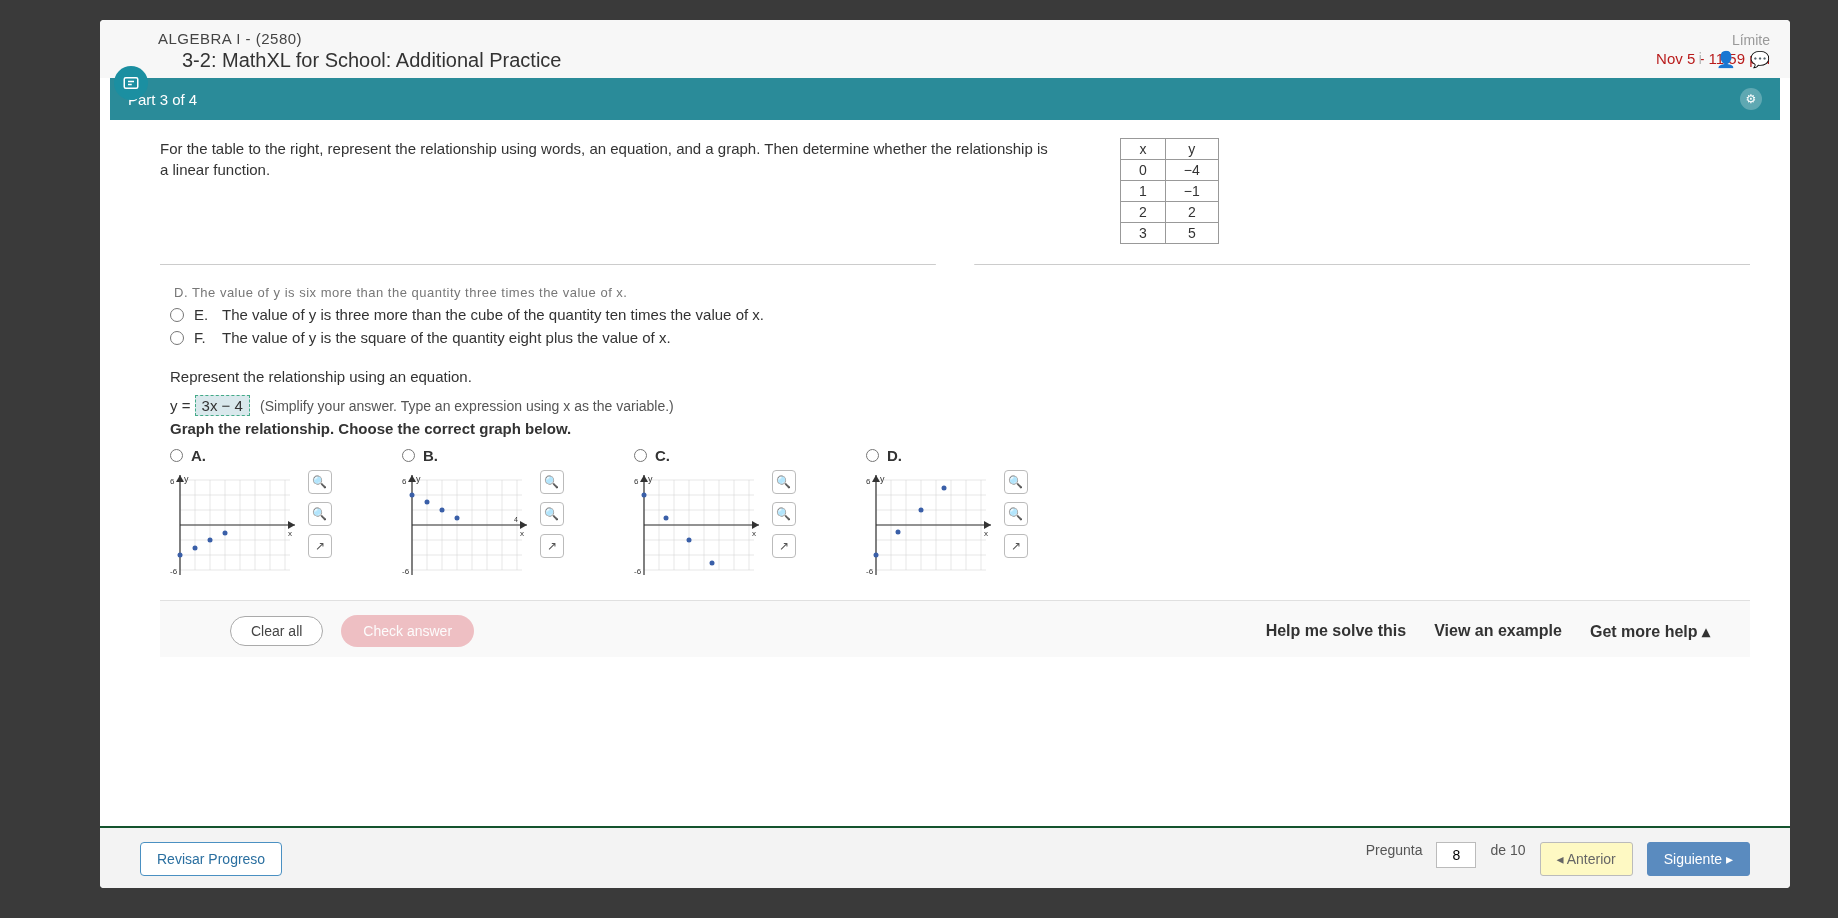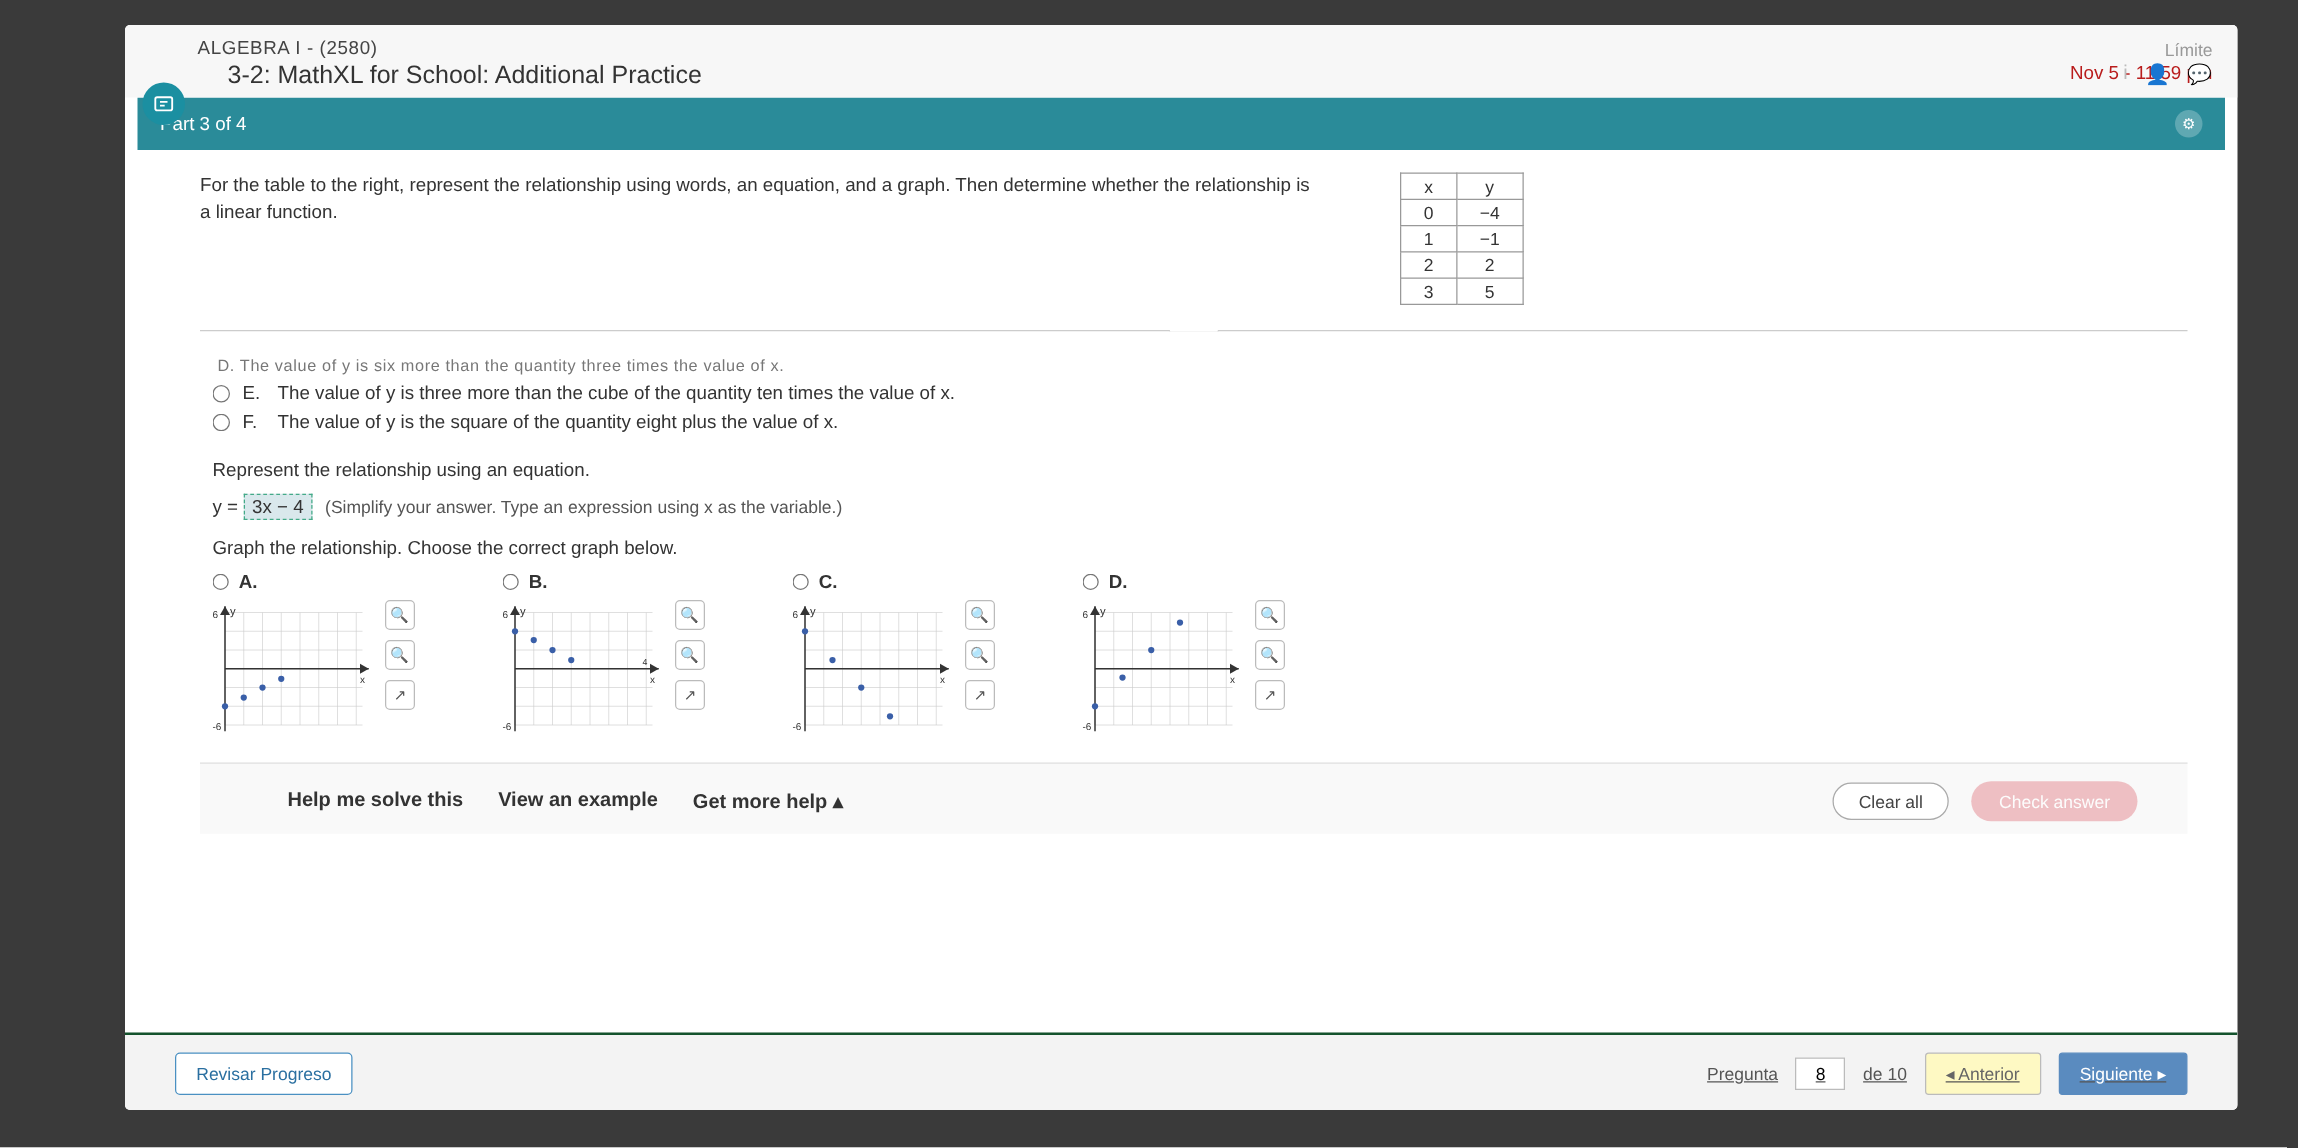--- a/index.html
+++ b/index.html
@@ -176,22 +176,23 @@
     background: #d9e8ec;
     border: 1px dashed #4a8;
     padding: 1px 6px;
     display: inline-block;
   }
   .hint {
     font-size: 14px;
     color: #555;
   }
   .graph-prompt {
-    margin-top: 14px;
-    font-size: 15px;
+    margin-top: 4px;
+    font-size: 15px;
+    font-weight: bold;
   }
   .graph-row {
     display: flex;
     gap: 70px;
     margin-top: 10px;
     align-items: flex-start;
   }
   .graph-option {
     display: flex;
     flex-direction: column;
@@ -264,25 +265,24 @@
   .review-btn {
     border: 1px solid #4a90c2;
     color: #2a6fa0;
     background: #fff;
     border-radius: 4px;
     padding: 8px 16px;
     font-size: 14px;
   }
   .nav-right {
     display: flex;
-    align-items: center;
+    align-items: flex-start;
     gap: 14px;
     font-size: 14px;
     color: #555;
-    text-decoration: underline;
   }
   .q-input {
     width: 40px;
     text-align: center;
     border: 1px solid #bbb;
     padding: 4px;
     font-size: 14px;
   }
   .nav-btn {
     border: 1px solid #bbb;
@@ -579,28 +579,28 @@
                 <span class="tool-btn">🔍</span>
                 <span class="tool-btn">🔍</span>
                 <span class="tool-btn">↗</span>
               </div>
             </div>
           </div>
         </div>
       </div>
 
       <div class="help-actions-row">
+        <div style="display:flex;gap:18px;align-items:center;">
+          <button class="pill-btn">Clear all</button>
+          <button class="check-btn">Check answer</button>
+        </div>
         <div style="display:flex;gap:28px;align-items:center;">
           <span class="link" style="font-weight:bold;color:#333;">Help me solve this</span>
           <span class="link" style="font-weight:bold;color:#333;">View an example</span>
           <span class="link" style="font-weight:bold;color:#333;">Get more help ▴</span>
-        </div>
-        <div style="display:flex;gap:18px;align-items:center;">
-          <button class="pill-btn">Clear all</button>
-          <button class="check-btn">Check answer</button>
         </div>
       </div>
 
     </div>
 
     <div class="footer">
       <div class="nav-row">
         <button class="review-btn">Revisar Progreso</button>
         <div class="nav-right">
           <span>Pregunta</span>

